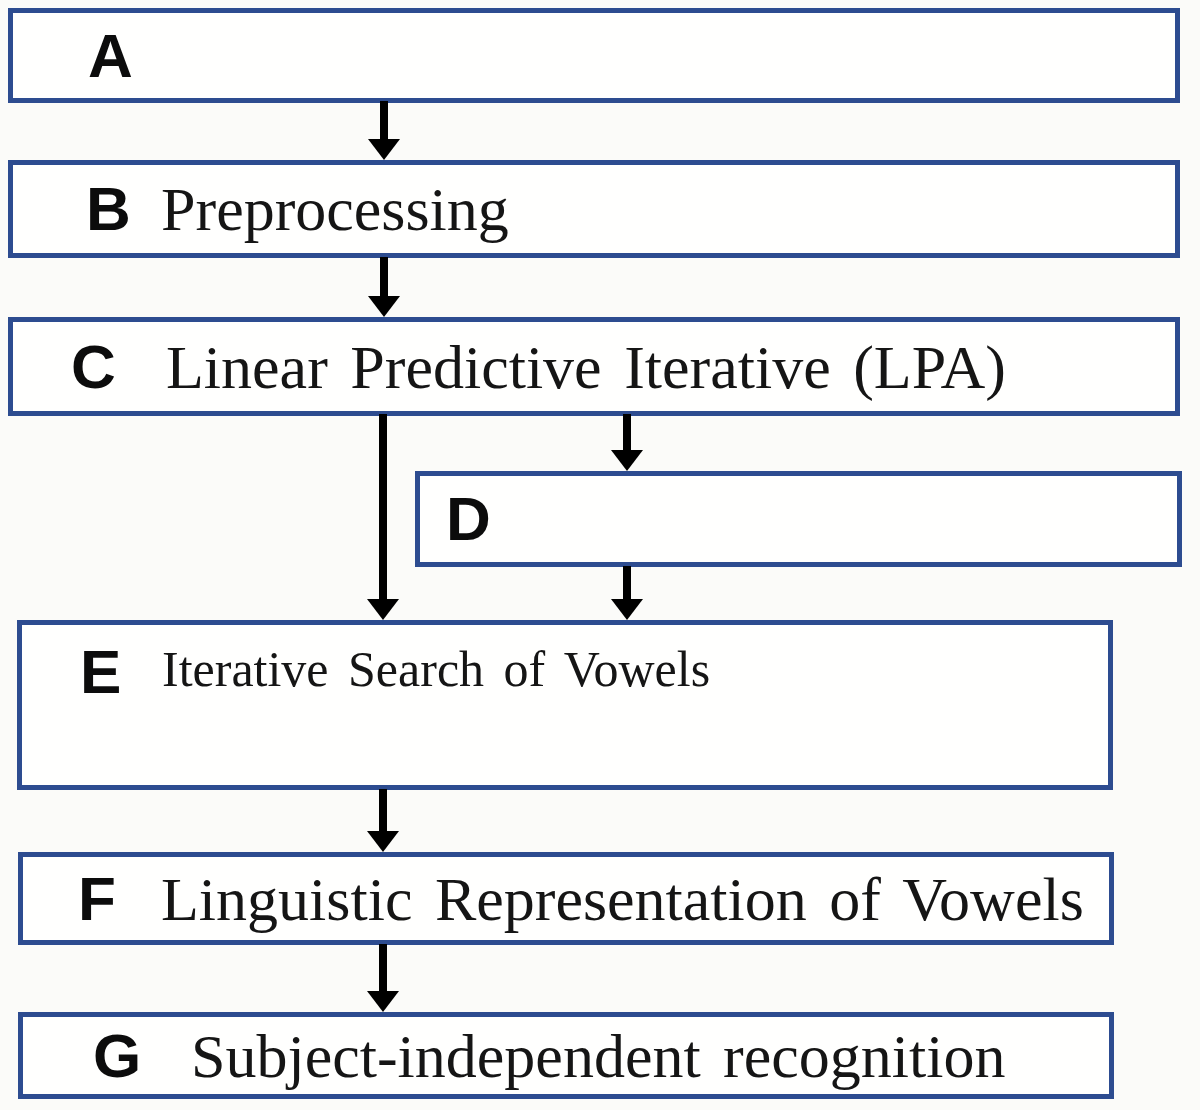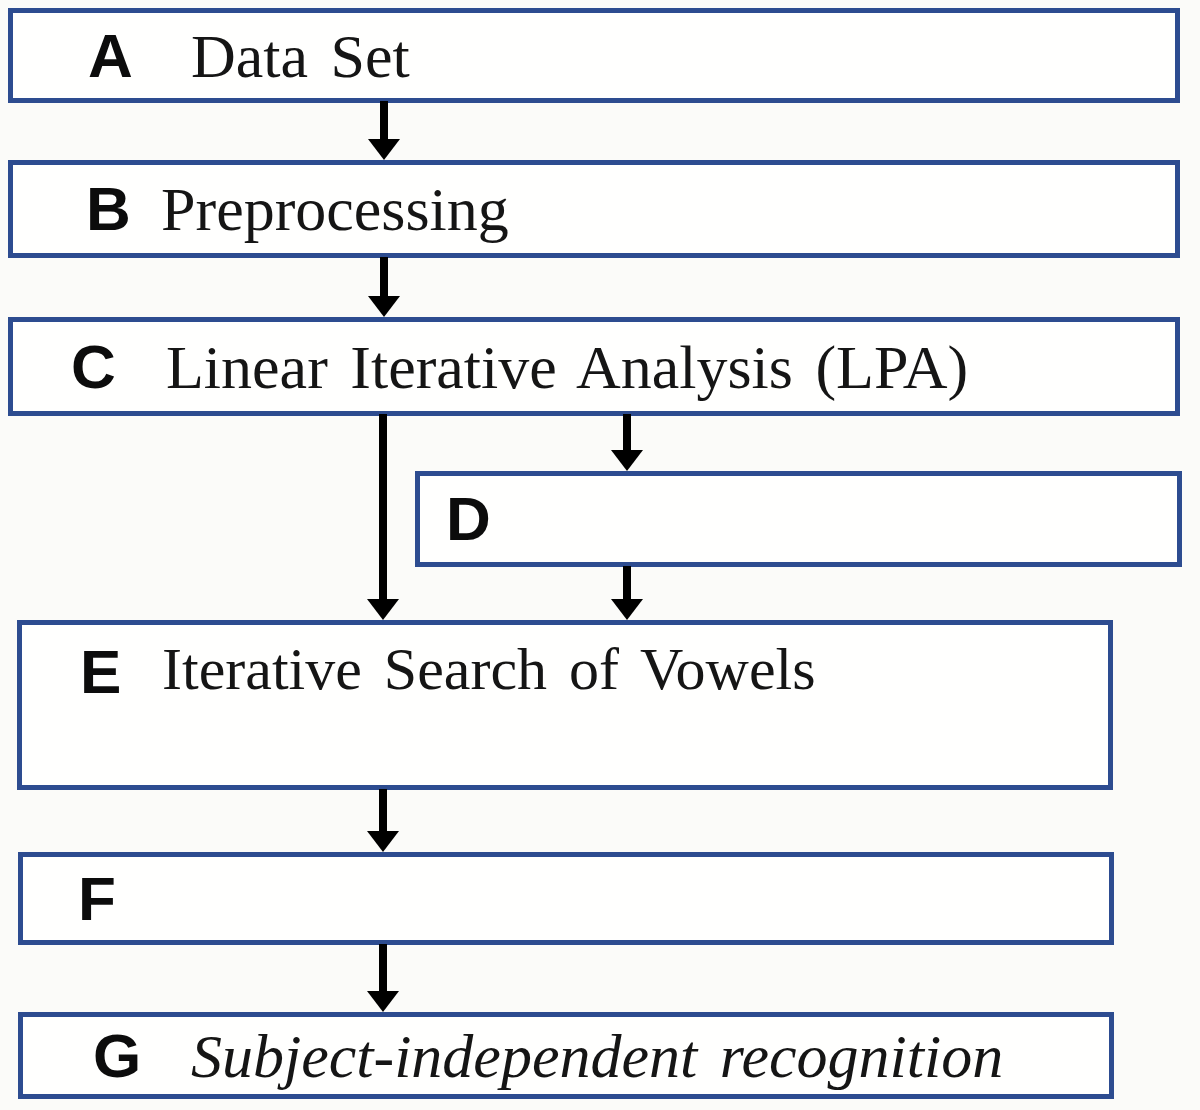--- a/index.html
+++ b/index.html
@@ -39,21 +39,21 @@
     font-size: 62px;
     line-height: 1;
     color: #151515;
     white-space: nowrap;
     word-spacing: 7px;
   }
   
   .box-text-block {
     position: absolute;
     font-family: "Liberation Serif", serif;
-    font-size: 60px;
+    font-size: 50px;
     line-height: 73px;
     color: #151515;
     white-space: nowrap;
     word-spacing: 7px;
   }
   .arrow {
     position: absolute;
     width: 32px;
     display: flex;
     flex-direction: column;
@@ -72,41 +72,40 @@
     border-top: 21px solid #000000;
   }
 </style>
 </head>
 <body>
 
 <div id="stage">
 
   <div class="box" style="left:8px; top:8px; width:1172px; height:95px;">
     <span class="box-label" style="left:75px;">A</span>
-    <span class="box-text" style="left:178px;">Data Set</span>
   </div>
 
   <div class="arrow" style="left:368px; top:101px; height:59px;">
     <div class="shaft"></div>
     <div class="head"></div>
   </div>
 
   <div class="box" style="left:8px; top:160px; width:1172px; height:98px;">
     <span class="box-label" style="left:73px;">B</span>
     <span class="box-text" style="left:148px;text-align:right;">Preprocessing</span>
   </div>
 
   <div class="arrow" style="left:368px; top:257px; height:60px;">
     <div class="shaft"></div>
     <div class="head"></div>
   </div>
 
   <div class="box" style="left:8px; top:317px; width:1172px; height:99px;">
     <span class="box-label" style="left:58px;">C</span>
-    <span class="box-text" style="left:153px;">Linear Iterative Analysis (LPA)</span>
+    <span class="box-text" style="left:153px;">Linear Predictive Iterative (LPA)</span>
   </div>
 
   <div class="arrow" style="left:367px; top:414px; height:206px;">
     <div class="shaft"></div>
     <div class="head"></div>
   </div>
 
   <div class="arrow" style="left:611px; top:414px; height:57px;">
     <div class="shaft"></div>
     <div class="head"></div>
@@ -128,25 +127,26 @@
     </div>
   </div>
 
   <div class="arrow" style="left:367px; top:789px; height:63px;">
     <div class="shaft"></div>
     <div class="head"></div>
   </div>
 
   <div class="box" style="left:18px; top:852px; width:1096px; height:93px;">
     <span class="box-label" style="left:55px;">F</span>
+    <span class="box-text" style="left:138px;">Linguistic Representation of Vowels</span>
   </div>
 
   <div class="arrow" style="left:367px; top:944px; height:68px;">
     <div class="shaft"></div>
     <div class="head"></div>
   </div>
 
   <div class="box" style="left:18px; top:1012px; width:1096px; height:87px;">
     <span class="box-label" style="left:70px;">G</span>
-    <span class="box-text" style="left:168px;font-style:italic;">Subject-independent recognition</span>
+    <span class="box-text" style="left:168px;">Subject-independent recognition</span>
   </div>
 
 </div>
 
 </body></html>

